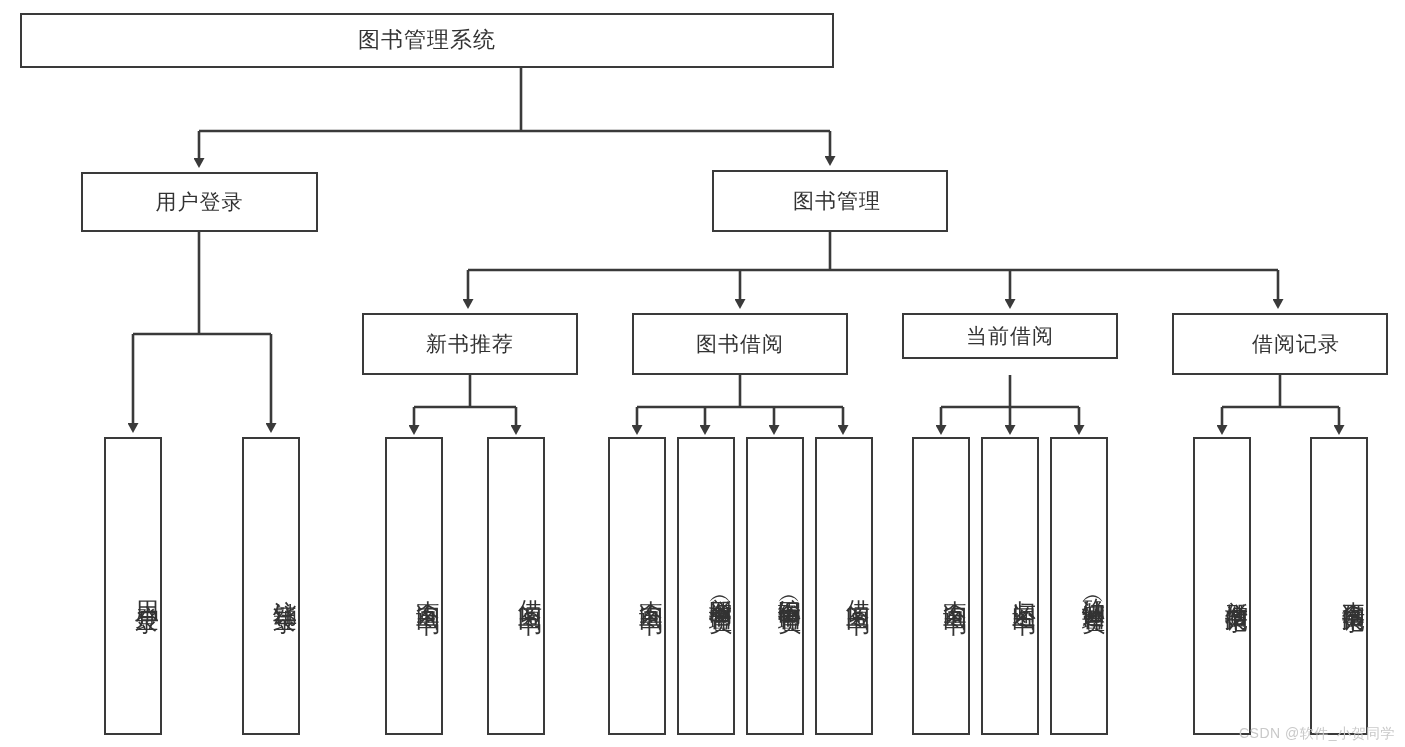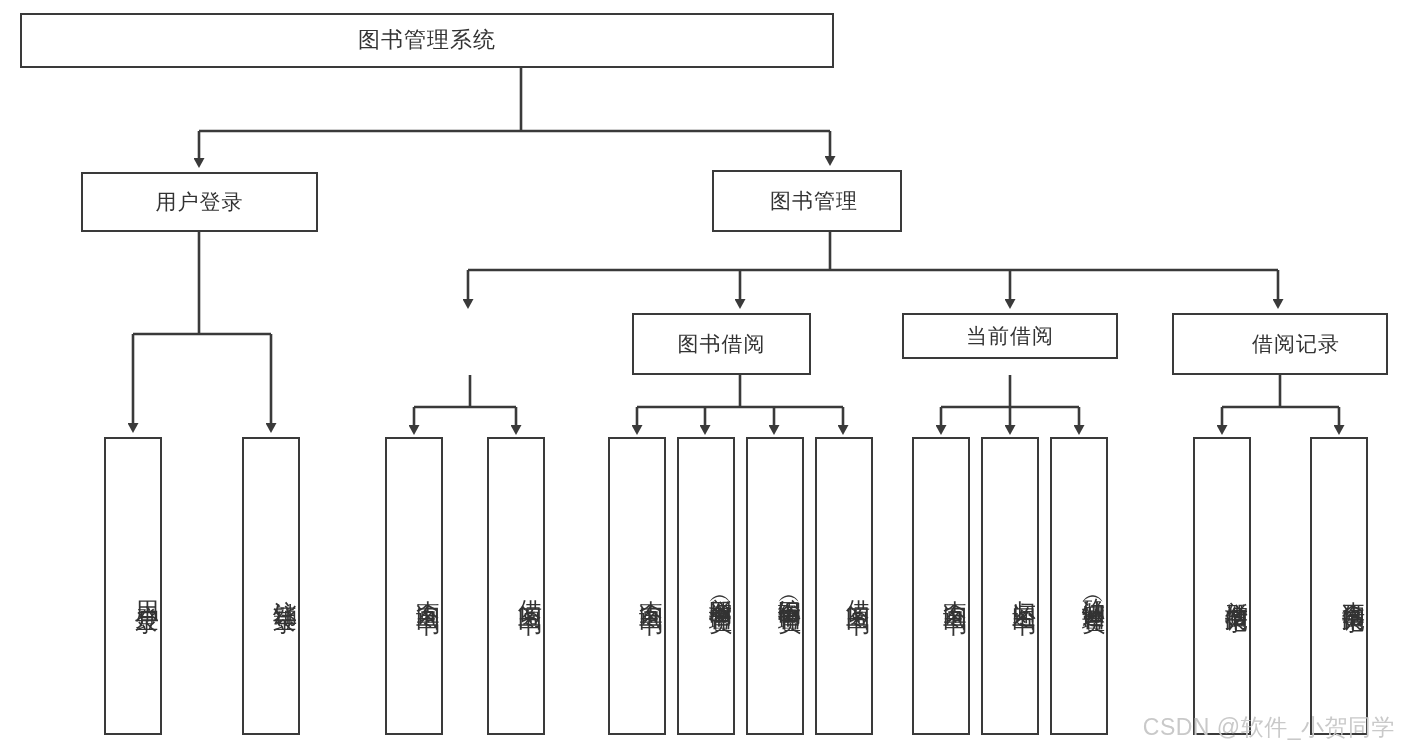--- a/index.html
+++ b/index.html
@@ -45,21 +45,21 @@
   .leaf.tall{ letter-spacing:2px; font-size:23px; }
   .leaf-inner{
     writing-mode:vertical-rl;
     text-orientation:upright;
     white-space:nowrap;
   }
   #watermark{
     position:absolute;
     right:10px;
     bottom:4px;
-    font-size:23px;
+    font-size:14px;
     color:#c9c9c9;
     letter-spacing:.5px;
     white-space:nowrap;
     pointer-events:none;
   }
 </style>
 </head>
 <body>
 
 <div id="stage">
@@ -114,25 +114,28 @@
     </g>
   </svg>
 
   <div class="node node-h node-root" style="left:20px;top:13px;width:814px;height:55px;">
     <span>图书管理系统</span>
   </div>
 
   <div class="node node-h" style="left:81px;top:172px;width:237px;height:60px;">
     <span>用户登录</span>
   </div>
-  <div class="node node-h" style="left:712px;top:170px;width:190px;height:62px;padding-left:14px;">
+  <div class="node node-h" style="left:712px;top:170px;width:236px;height:62px;padding-left:14px;">
     <span>图书管理</span>
   </div>
 
-  <div class="node node-h" style="left:632px;top:313px;width:179px;height:62px;">
+  <div class="node node-h" style="left:362px;top:313px;width:216px;height:62px;">
+    <span>新书推荐</span>
+  </div>
+  <div class="node node-h" style="left:632px;top:313px;width:216px;height:62px;">
     <span>图书借阅</span>
   </div>
   <div class="node node-h" style="left:902px;top:313px;width:216px;height:46px;">
     <span>当前借阅</span>
   </div>
   <div class="node node-h" style="left:1172px;top:313px;width:216px;height:62px;padding-left:32px;">
     <span>借阅记录</span>
   </div>
 
   <div class="node leaf" style="left:104px;top:437px;width:58px;height:298px;">

